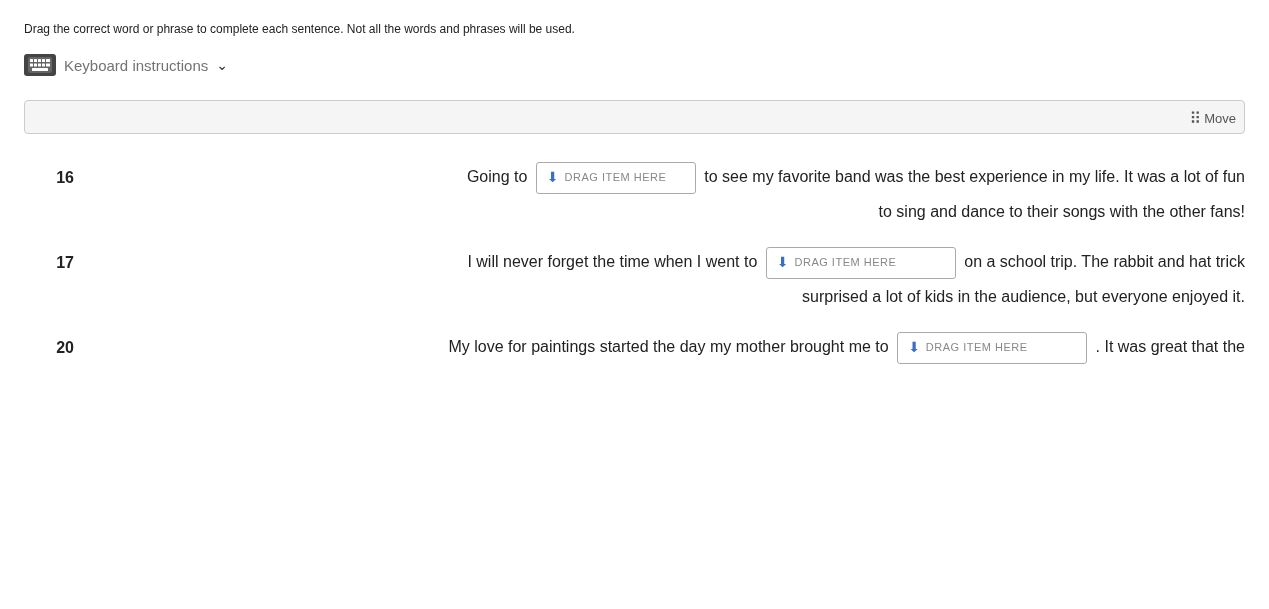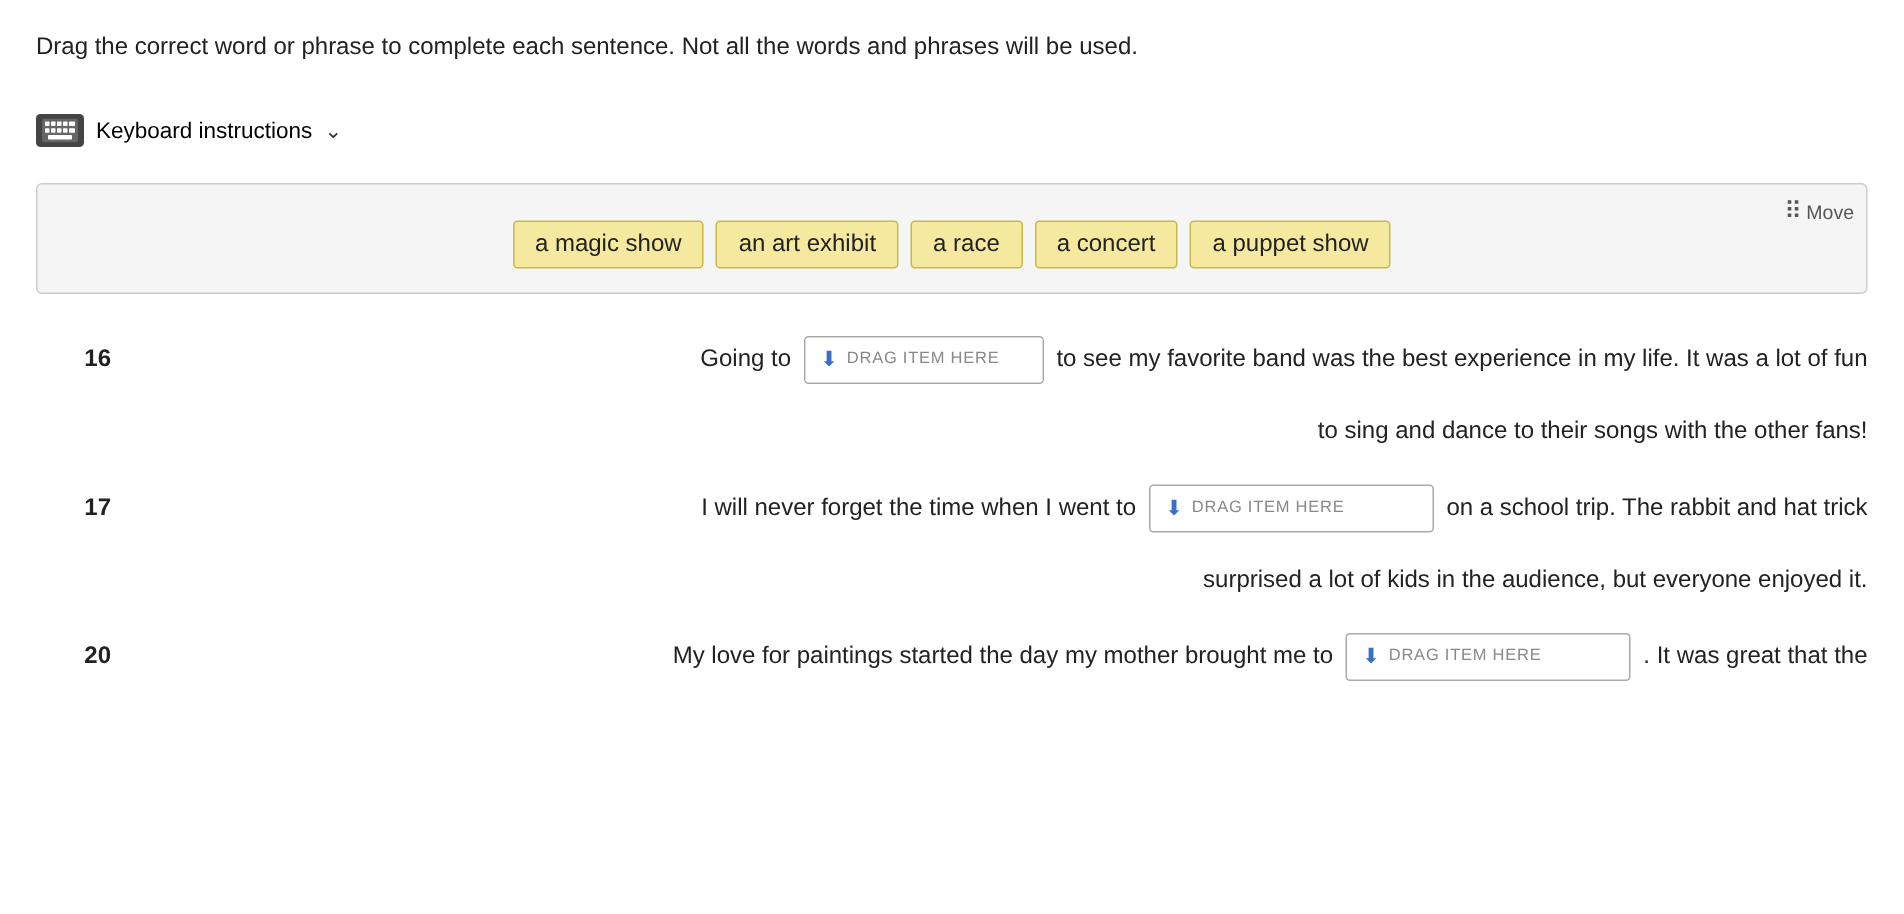--- a/index.html
+++ b/index.html
@@ -11,23 +11,23 @@
     body {
       font-family: Arial, sans-serif;
       font-size: 16px;
       color: #222;
       background: #fff;
       padding: 20px 24px;
       max-width: 1269px;
     }
 
     .instructions-text {
-      font-size: 16px;
+      font-size: 12px;
       line-height: 1.5;
-      margin-bottom: 32px;
+      margin-bottom: 16px;
       max-width: 900px;
     }
 
     .keyboard-instructions {
       display: flex;
       align-items: center;
       gap: 8px;
       margin-bottom: 24px;
       cursor: pointer;
     }
@@ -44,21 +44,21 @@
     }
 
     .keyboard-icon svg {
       width: 24px;
       height: 16px;
     }
 
     .keyboard-instructions-label {
       font-size: 15px;
       font-weight: 500;
-      color: #000000;
+      color: #737373;
     }
 
     .chevron-down {
       font-size: 14px;
       color: #333;
     }
 
     .drag-container {
       position: relative;
       border: 1px solid #ccc;
@@ -150,21 +150,21 @@
     .drop-label {
       font-size: 11px;
       font-weight: normal;
       letter-spacing: 0.5px;
       color: #888;
       text-transform: uppercase;
     }
 
     .sentence-block {
       display: block;
-      margin-top: 18px;
+      margin-top: 4px;
       margin-left: 40px;
       font-size: 16px;
       line-height: 1.8;
     }
   </style>
 </head>
 <body>
 
 <p class="instructions-text">Drag the correct word or phrase to complete each sentence. Not all the words and phrases will be used.</p>
 
@@ -187,27 +187,20 @@
   </span>
   <span class="keyboard-instructions-label">Keyboard instructions</span>
   <span class="chevron-down">⌄</span>
 </div>
 
 <div class="drag-container">
   <button class="move-btn">
     <span style="font-size:16px; letter-spacing:-1px;">⠿</span>
     <span>Move</span>
   </button>
-  <div class="drag-items">
-    <div class="drag-chip">a magic show</div>
-    <div class="drag-chip">an art exhibit</div>
-    <div class="drag-chip">a race</div>
-    <div class="drag-chip">a concert</div>
-    <div class="drag-chip">a puppet show</div>
-  </div>
 </div>
 
 <div class="sentences-section">
 
   <div class="sentence-row">
     <span class="sentence-number">16</span>
     <span class="sentence-content">
       <span>Going to</span>
       <span class="drop-zone">
         <span class="drop-icon">⬇</span>

